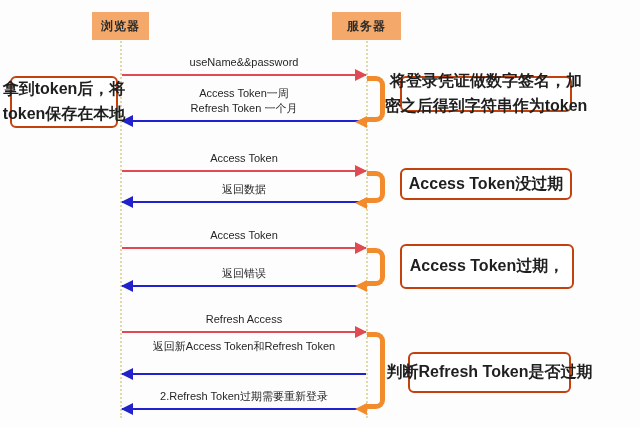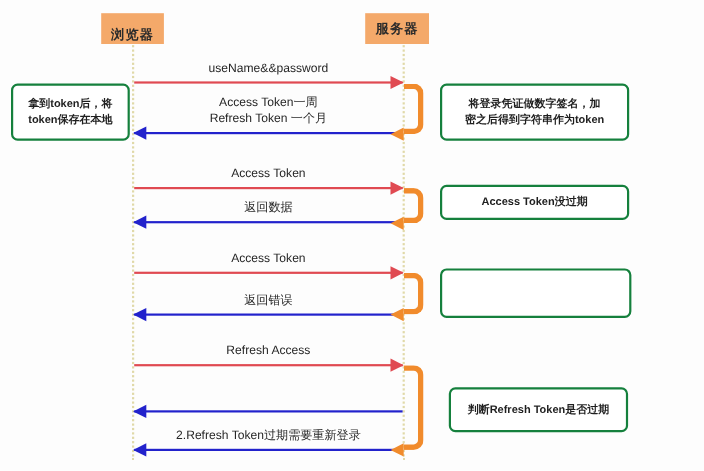--- a/index.html
+++ b/index.html
@@ -36,44 +36,44 @@
     color: #2b2b2b;
     font-size: 12px;
     font-weight: 700;
     letter-spacing: 1px;
     display: flex;
     align-items: center;
     justify-content: center;
     top: 12px;
     height: 28px;
   }
-  #actor-browser { left: 92px; width: 57px; align-items: flex-end; }
-  #actor-server  { left: 332px; width: 58px; }
+  #actor-browser { left: 92px; width: 57px; }
+  #actor-server  { left: 332px; width: 69px; }
 
   
   .note-box {
     position: absolute;
     background: #ffffff;
-    border: 2px solid #15803d;
+    border: 2px solid #c2410c;
     border-radius: 6px;
     display: flex;
     align-items: center;
     justify-content: center;
     text-align: center;
     color: #1f1f1f;
-    font-size: 10px;
+    font-size: 16px;
     font-weight: 700;
     line-height: 1.55;
     box-sizing: border-box;
     padding: 14px 6px;
   }
   .note-box .line { display: block; white-space: nowrap; }
 
   #note-left   { left: 10px;  top: 76px;  width: 108px; height: 52px; }
-  #note-right-1{ left: 400px; top: 76px;  width: 172px; height: 52px; }
+  #note-right-1{ left: 400px; top: 76px;  width: 172px; height: 36px; }
   #note-right-2{ left: 400px; top: 168px; width: 172px; height: 26px; }
   #note-right-3{ left: 400px; top: 244px; width: 174px; height: 45px; }
   #note-right-4{ left: 408px; top: 352px; width: 163px; height: 41px; }
 
   
   .msg { position: absolute; height: 0; }
   .msg .line {
     position: absolute;
     left: 0;
     top: 0;
@@ -229,35 +229,37 @@
       <span class="line-txt">返回错误</span>
     </div>
   </div>
 
   <div class="selfloop" style="left:367px; top:248px; width:18px; height:38px;">
     <div class="hook-head"></div>
   </div>
 
   <div class="note-box" id="note-right-3">
     <div>
+      <span class="line">Access Token过期，</span>
     </div>
   </div>
 
   <div class="msg right red" style="left:122px; top:331px; width:244px;">
     <div class="line"></div>
     <div class="head"></div>
     <div class="label one-line">
       <span class="line-txt">Refresh Access</span>
     </div>
   </div>
 
   <div class="msg left blue" style="left:122px; top:373px; width:244px;">
     <div class="line"></div>
     <div class="head"></div>
     <div class="label two-line">
+      <span class="line-txt">返回新Access Token和Refresh Token</span>
     </div>
   </div>
 
   <div class="msg left blue" style="left:122px; top:408px; width:244px;">
     <div class="line"></div>
     <div class="head"></div>
     <div class="label one-line">
       <span class="line-txt">2.Refresh Token过期需要重新登录</span>
     </div>
   </div>

